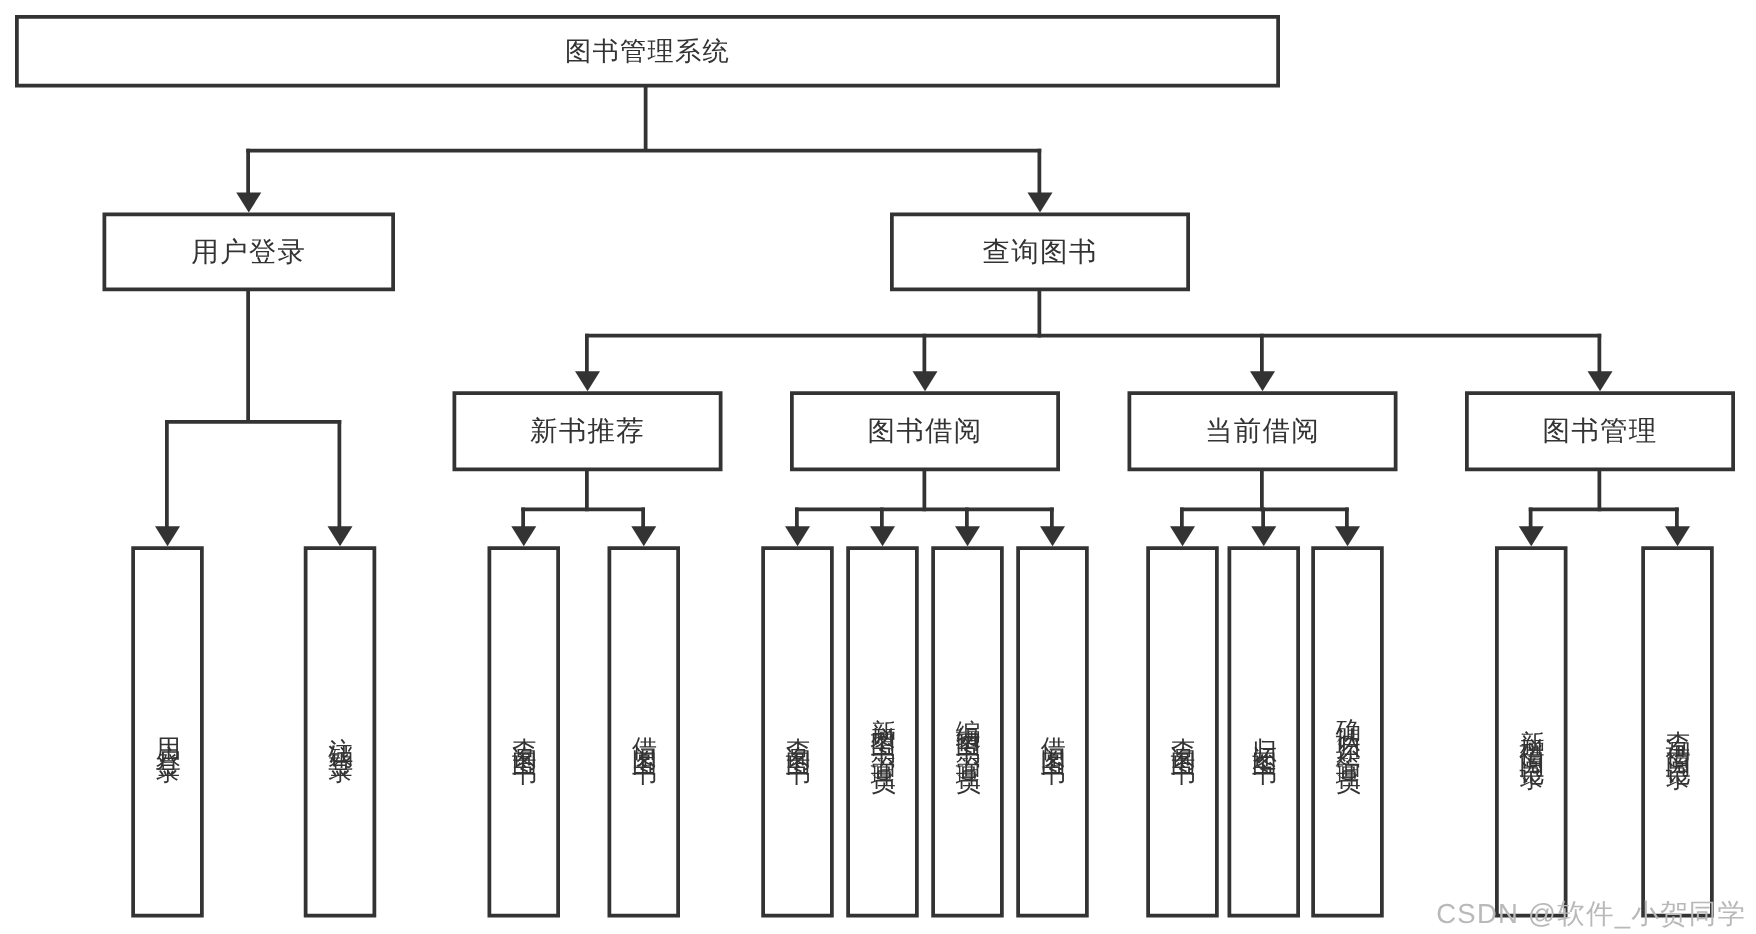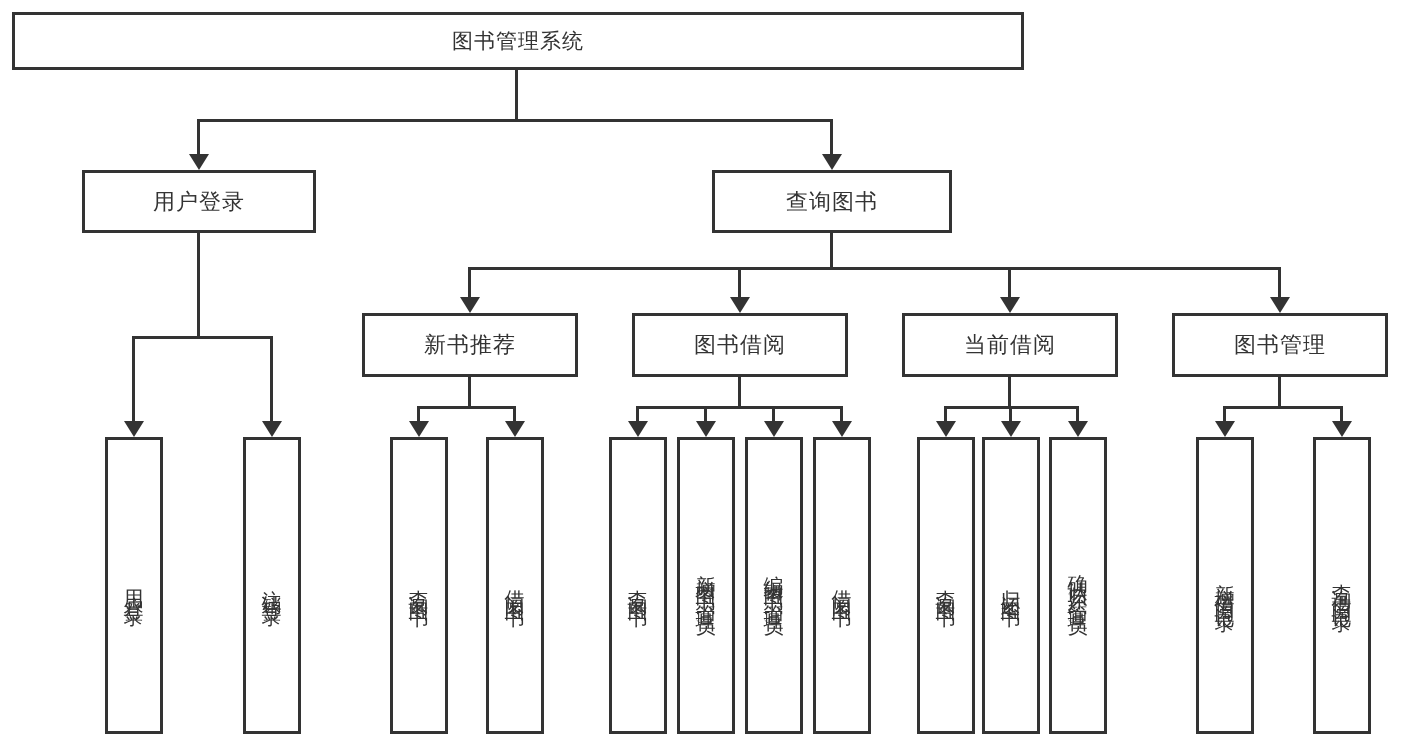--- a/index.html
+++ b/index.html
@@ -176,13 +176,14 @@
       <div class="arrow" style="left: 696px; top: 421px;"></div>
       <div class="arrow" style="left: 764px; top: 421px;"></div>
       <div class="arrow" style="left: 832px; top: 421px;"></div>
       <div class="arrow" style="left: 936px; top: 421px;"></div>
       <div class="arrow" style="left: 1001px; top: 421px;"></div>
       <div class="arrow" style="left: 1068px; top: 421px;"></div>
       <div class="arrow" style="left: 1215px; top: 421px;"></div>
       <div class="arrow" style="left: 1332px; top: 421px;"></div>
     </div>
 
+  <div class="watermark">CSDN @软件_小贺同学</div>
 </div>
 
 </body></html>

